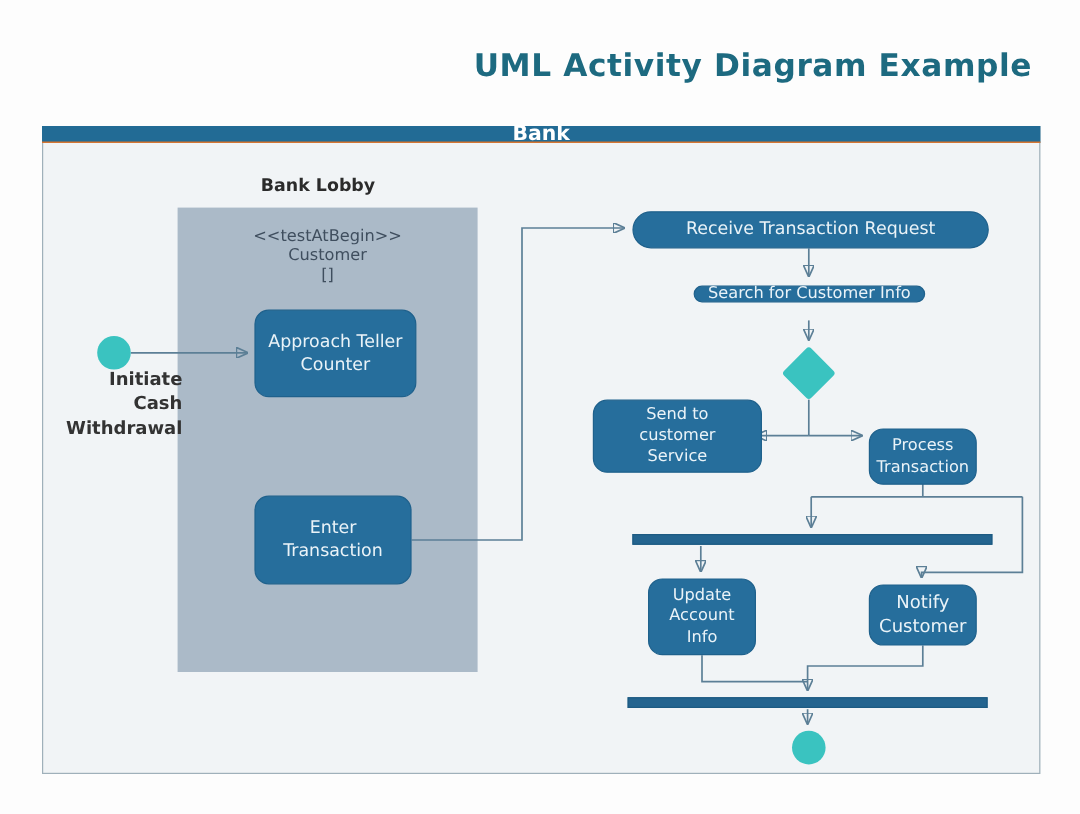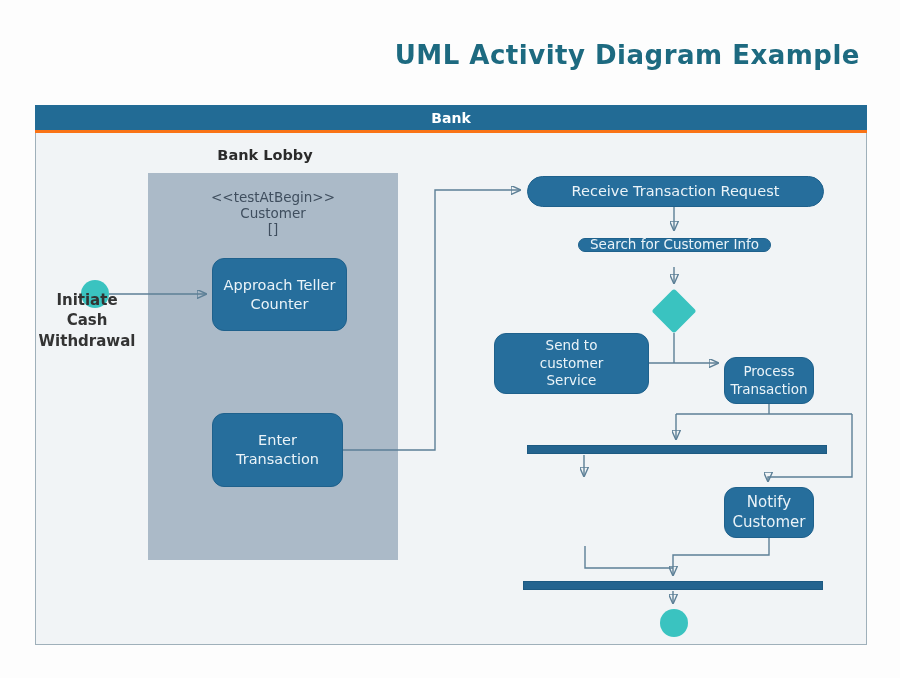--- a/index.html
+++ b/index.html
@@ -22,24 +22,24 @@
   *{margin:0;padding:0;box-sizing:border-box;}
   html,body{background:var(--page_bg);}
   body{font-family:"DejaVu Sans","Liberation Sans",sans-serif;}
   .canvas{position:relative;width:900px;height:678px;background:var(--page_bg);overflow:hidden;}
 
   .title{position:absolute;left:0;top:40px;width:860px;text-align:right;
          font-size:26px;font-weight:bold;color:var(--title_color);letter-spacing:.5px;}
 
   .frame{position:absolute;left:35px;top:105px;width:832px;height:540px;
          background:var(--frame_bg);border:1px solid var(--frame_border);}
-  .frame-header{position:absolute;left:35px;top:105px;width:832px;height:28px;
-         background:var(--bar_bg);border-bottom:3px solid #f97316;
+  .frame-header{position:absolute;left:35px;top:105px;width:832px;height:14px;
+         background:var(--bar_bg);border-bottom:1px solid #f97316;
          display:flex;align-items:center;justify-content:center;
-         color:#fff;font-size:14px;font-weight:bold;}
+         color:#fff;font-size:17px;font-weight:bold;}
   .lane-label{position:absolute;top:147px;font-size:14.5px;font-weight:bold;
          color:var(--lane_text);text-align:center;}
   .lane-label.lobby{left:155px;width:220px;}
   .lane-label.teller{left:565px;width:210px;}
 
   .region{position:absolute;left:148px;top:173px;width:250px;height:387px;
          background:var(--region_bg);}
   .region-text{position:absolute;left:148px;top:189px;width:250px;text-align:center;
          font-size:13.5px;line-height:16px;color:var(--region_text);white-space:pre-line;}
 
@@ -47,21 +47,21 @@
         color:var(--node_text);display:flex;align-items:center;justify-content:center;
         text-align:center;white-space:pre-line;border-radius:12px;line-height:1.3;}
   .pill{border-radius:17px;}
 
   .circle{position:absolute;width:28px;height:28px;border-radius:50%;background:var(--teal);}
   .diamond{position:absolute;left:658px;top:295px;width:32px;height:32px;
            background:var(--teal);transform:rotate(45deg);border-radius:3px;}
 
   .hbar{position:absolute;height:9px;background:#24648f;border:1px solid #1d5a82;}
 
-  .start-label{position:absolute;left:22px;top:290px;width:130px;text-align:center;
+  .start-label{position:absolute;left:22px;top:306px;width:130px;text-align:right;
         font-size:15px;font-weight:bold;color:var(--label_text);line-height:1.35;white-space:pre-line;}
 
   svg.wires{position:absolute;left:0;top:0;pointer-events:none;}
   svg.wires path{fill:none;stroke:var(--connector);stroke-width:1.4;}
   .arrowhead{fill:var(--arrow);stroke:none;}
 </style>
 </head>
 <body>
 
 <div class="canvas">
@@ -111,29 +111,32 @@
 
   <div class="node" style="left:212px;top:413px;width:131px;height:74px;font-size:14.5px;">Enter
 Transaction</div>
 
   <div class="node pill" style="left:527px;top:176px;width:297px;height:31px;font-size:14.5px;">Receive Transaction Request</div>
 
   <div class="node pill" style="left:578px;top:238px;width:193px;height:14px;font-size:13.5px;">Search for Customer Info</div>
 
   <div class="diamond"></div>
 
-  <div class="node" style="left:494px;top:333px;width:155px;height:61px;font-size:13.5px;">Send to
+  <div class="node" style="left:494px;top:333px;width:141px;height:61px;font-size:13.5px;">Send to
 customer
 Service</div>
 
   <div class="node" style="left:724px;top:339px;width:90px;height:47px;font-size:13.5px;margin-top:18px;">Process
 Transaction</div>
 
   <div class="hbar" style="left:527px;top:445px;width:300px;"></div>
 
+  <div class="node" style="left:540px;top:482px;width:90px;height:64px;font-size:13.5px;">Update
+Account
+Info</div>
 
   <div class="node" style="left:724px;top:487px;width:90px;height:51px;font-size:15px;">Notify
 Customer</div>
 
   <div class="hbar" style="left:523px;top:581px;width:300px;"></div>
 
   <div class="circle" style="left:660px;top:609px;"></div>
 
 </div>
 

